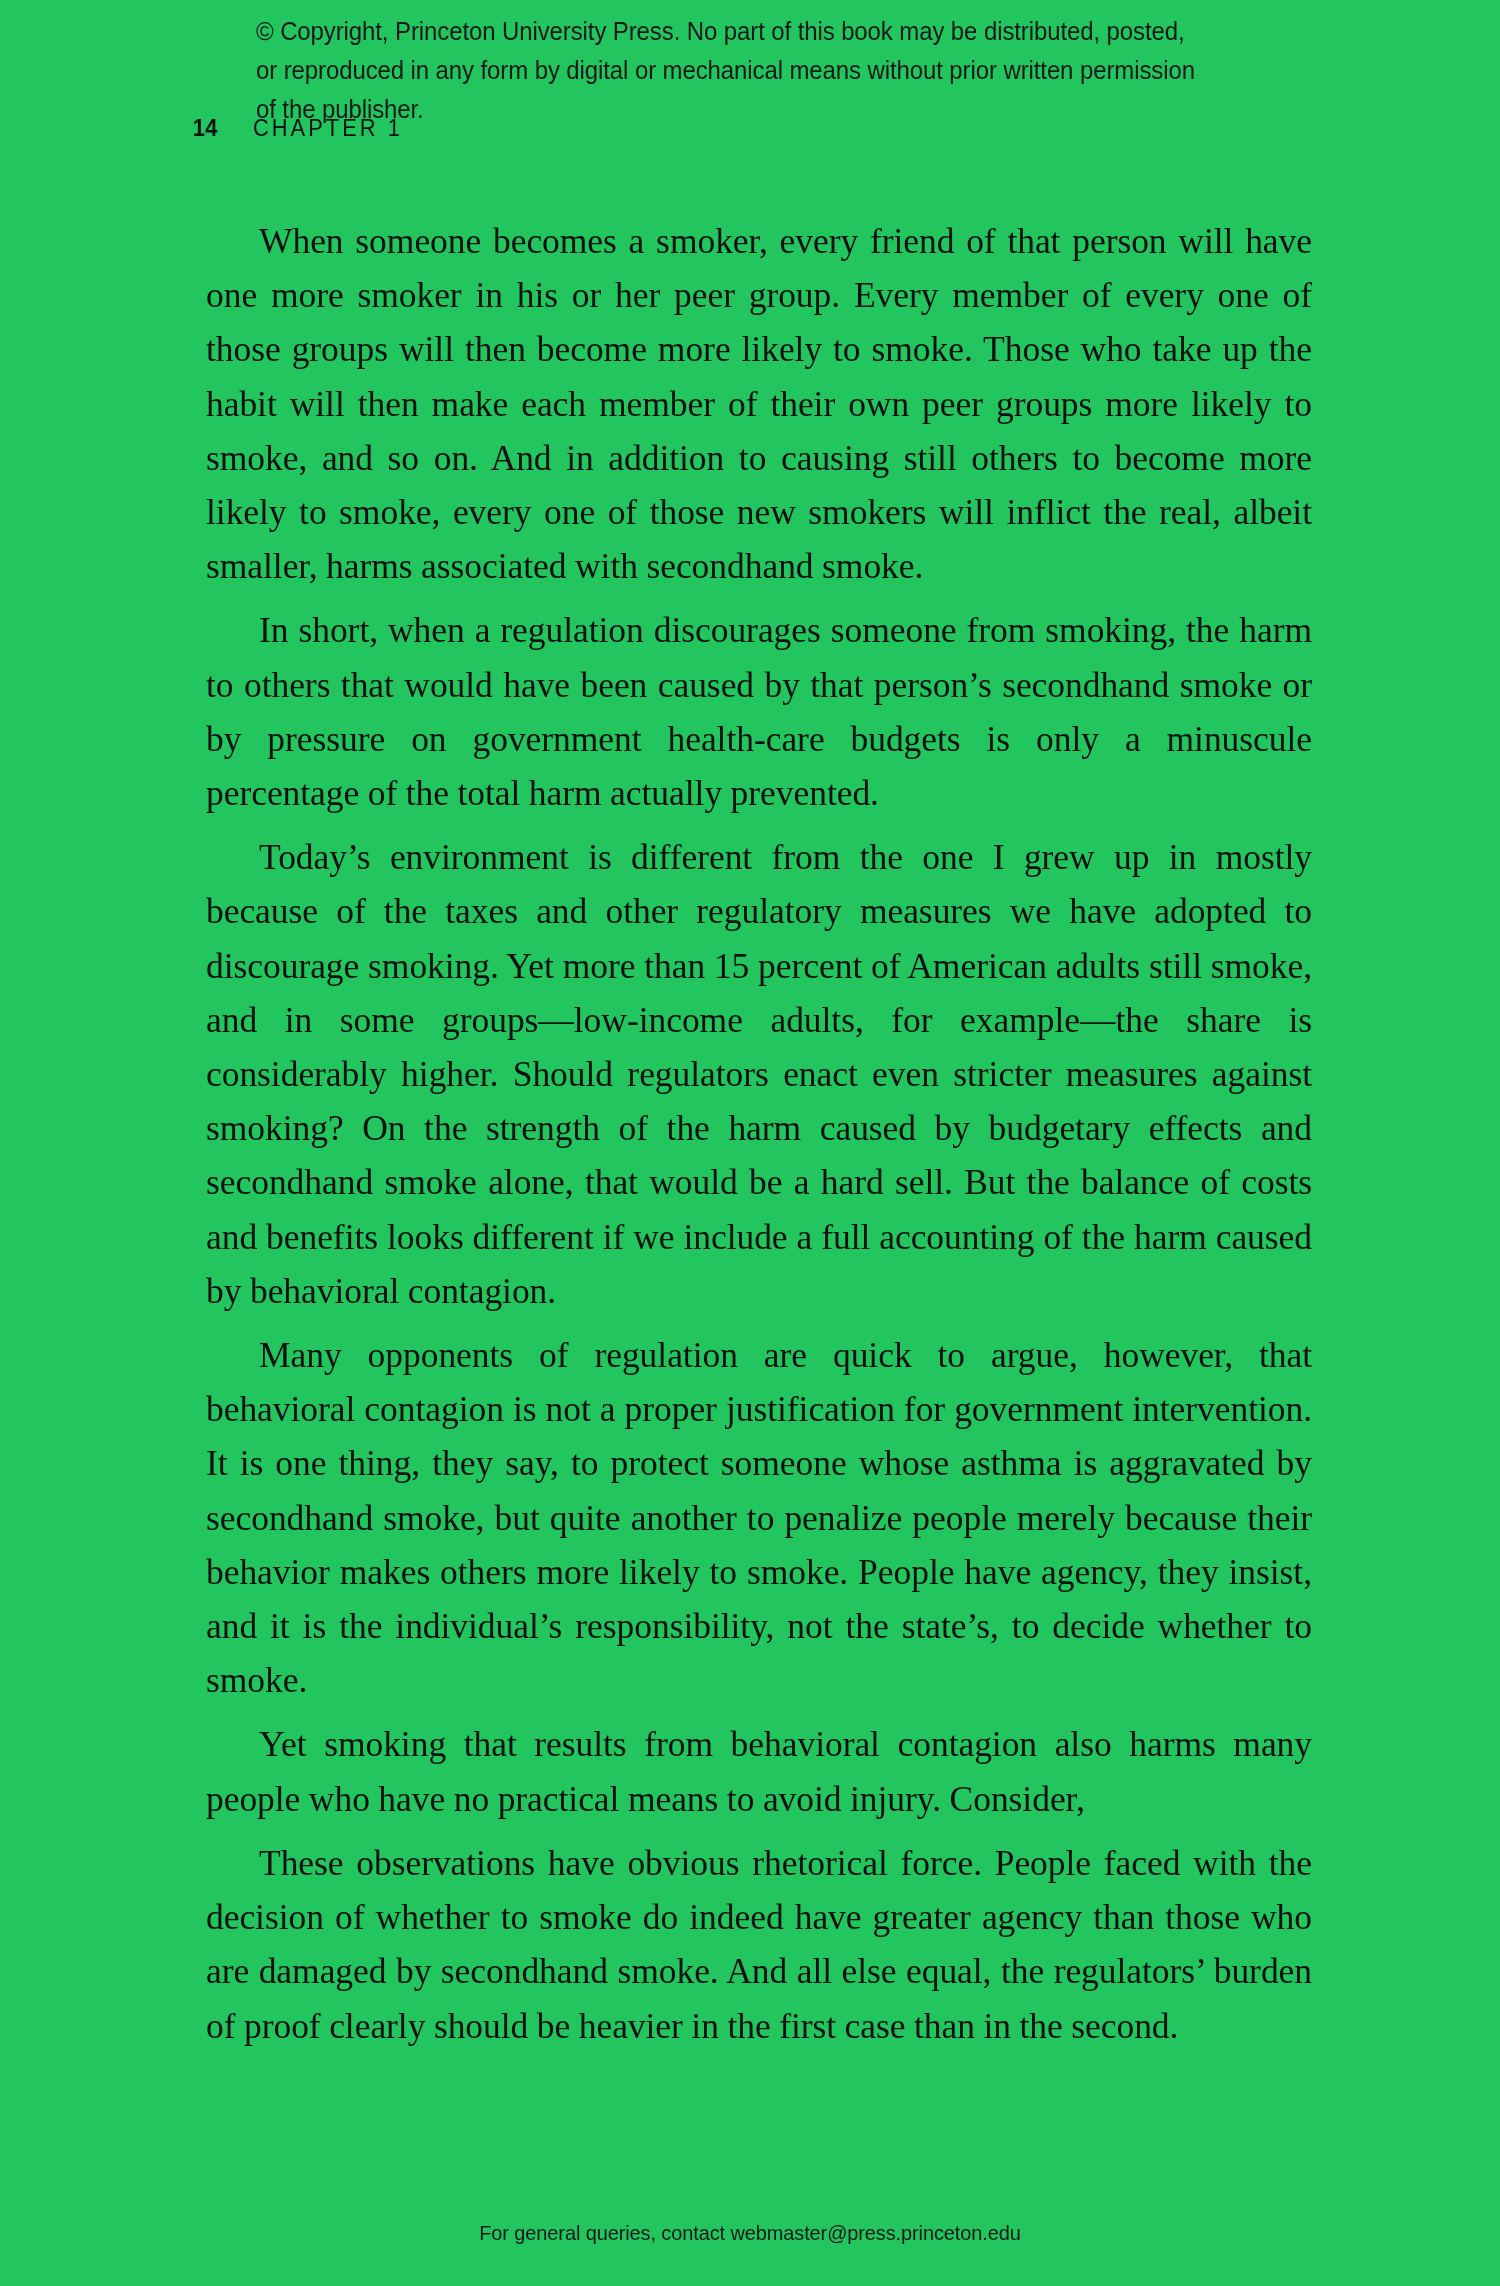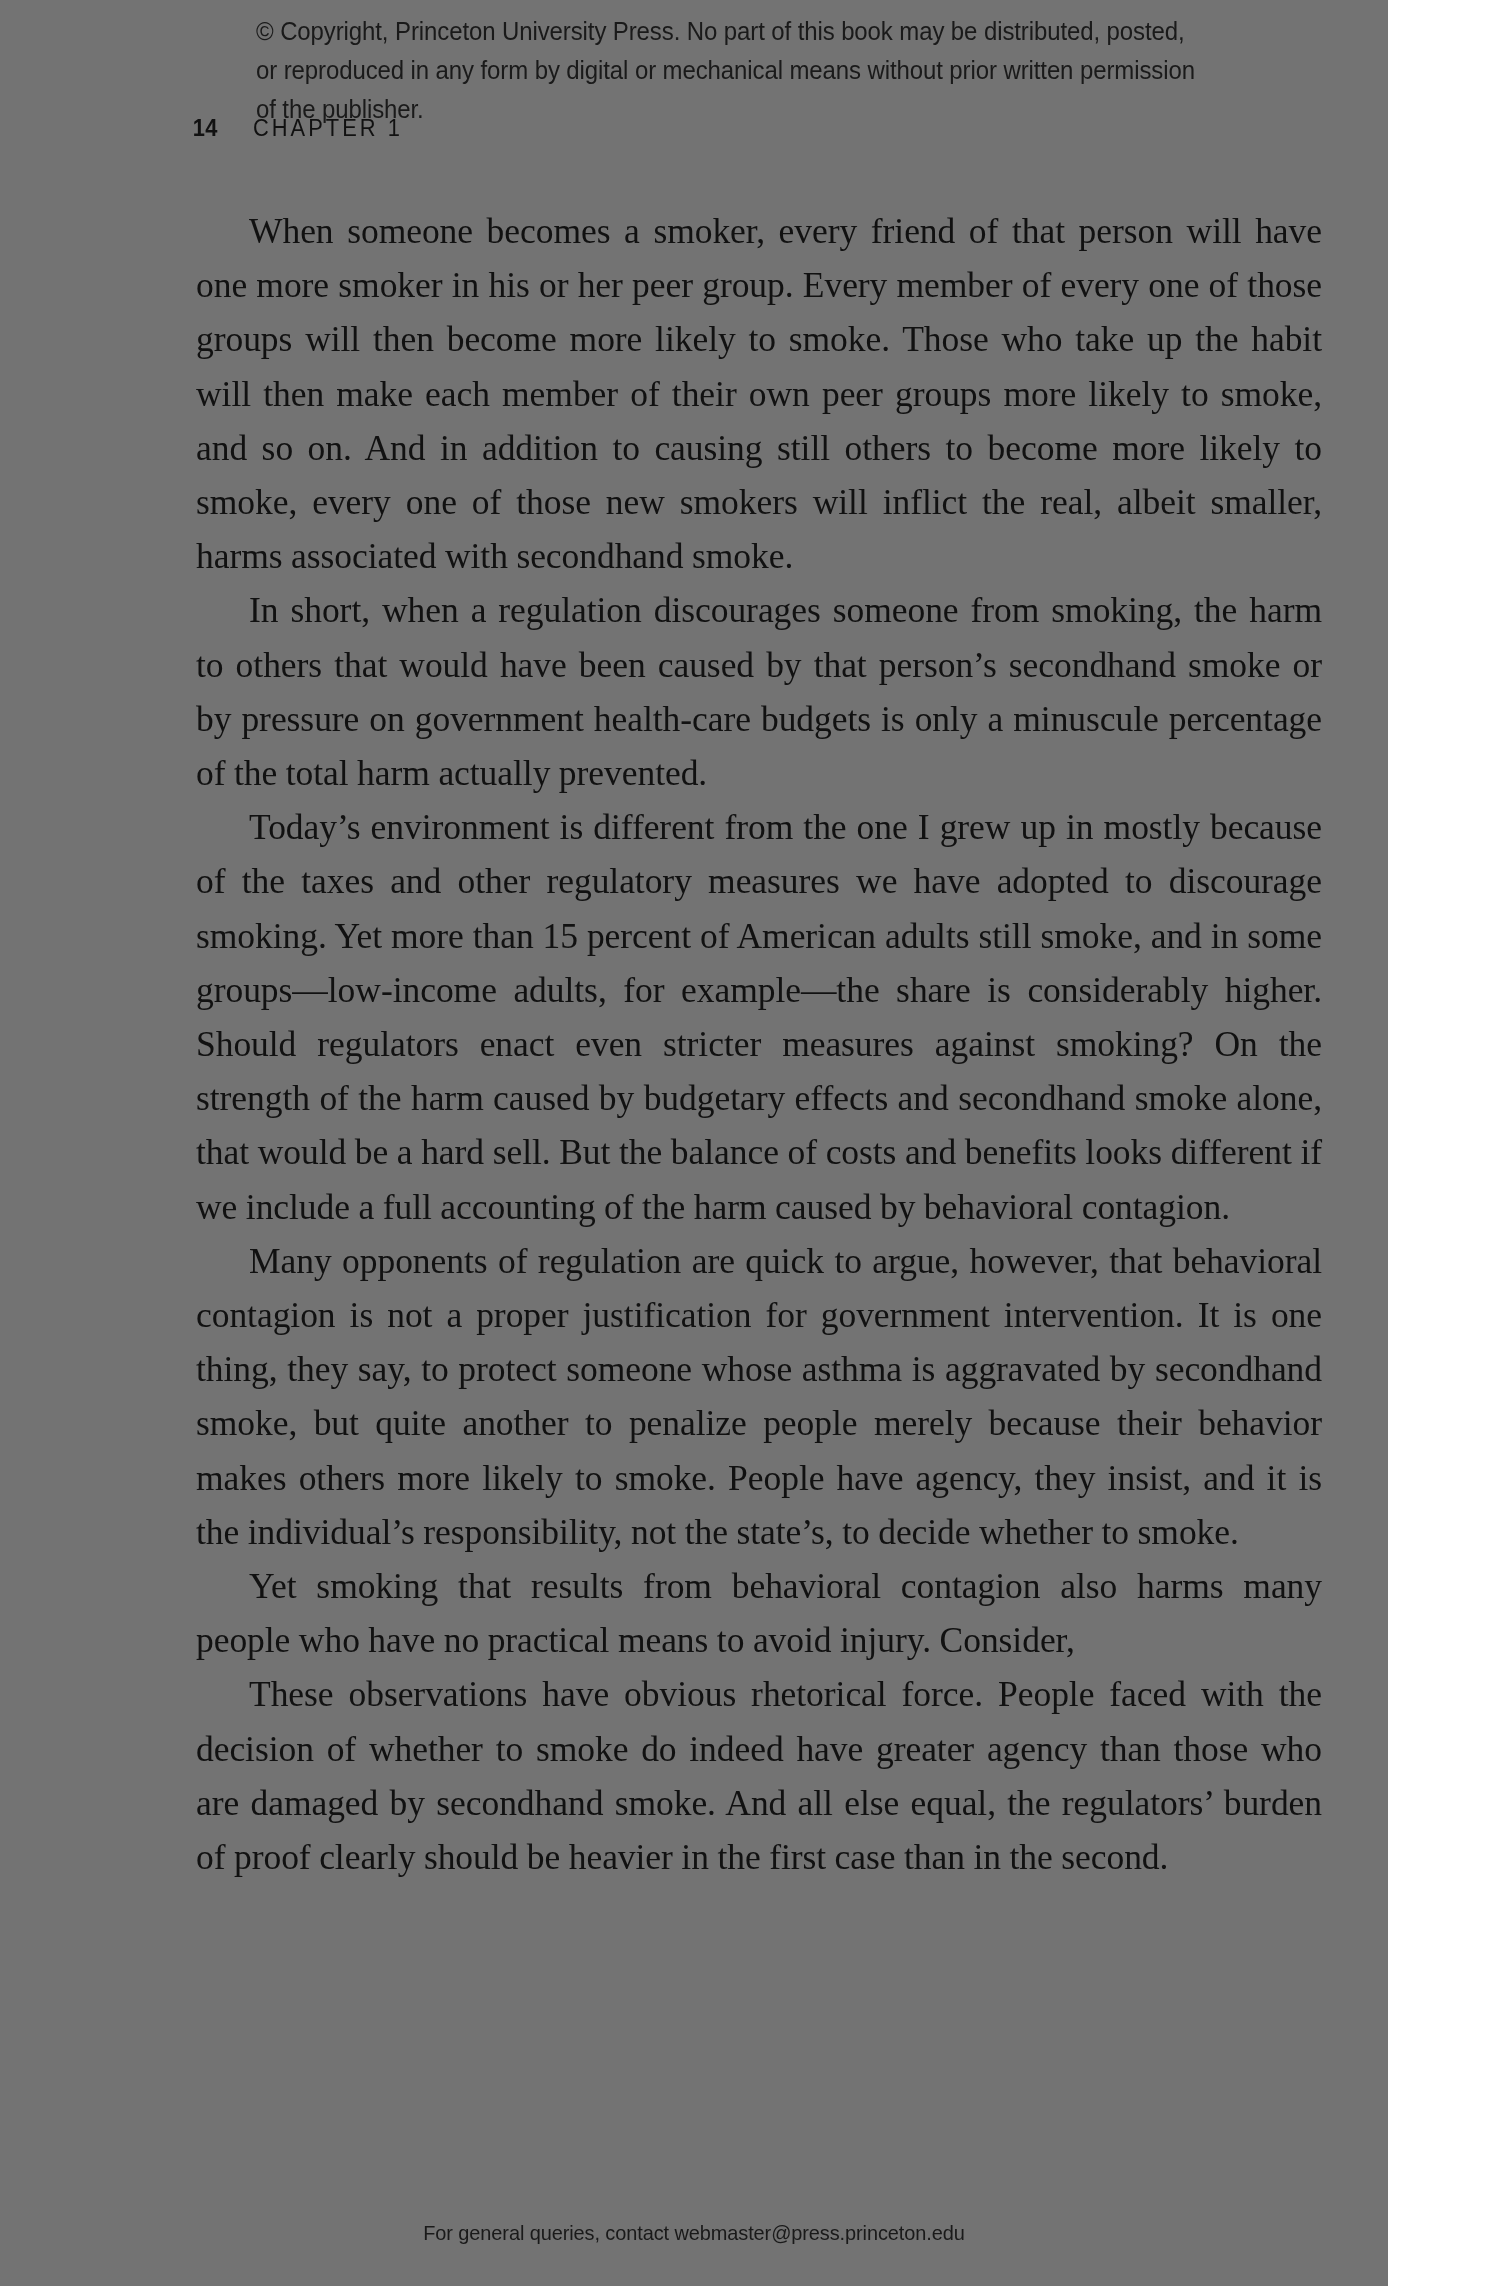--- a/index.html
+++ b/index.html
@@ -13,23 +13,23 @@
     position: relative;
     overflow: hidden;
     font-family: "Liberation Serif", "DejaVu Serif", serif;
     color: #111111;
     -webkit-font-smoothing: antialiased;
   }
 
   .page {
     position: absolute;
     inset: 0;
-    width: 1388px;
+    width: 1500px;
     height: 2286px;
-    background: #737373;
+    background: #22c55e;
   }
 
   
   .copyright-stamp {
     position: absolute;
     left: 256px;
     top: 12px;
     width: 1000px;
     font-family: "Liberation Sans", "DejaVu Sans", sans-serif;
     font-size: 25.5px;
@@ -72,21 +72,21 @@
 
   
   .textblock {
     position: absolute;
     left: 196px;
     top: 204px;
     width: 1126px;
   }
 
   .para {
-    margin: 0;
+    margin: 10px;
     font-size: 35.5px;
     line-height: 54.2px;
     text-align: justify;
     text-justify: inter-word;
     text-indent: 53px;
     hyphens: manual;
     -webkit-hyphens: manual;
     word-spacing: -0.3px;
     letter-spacing: -0.05px;
   }

